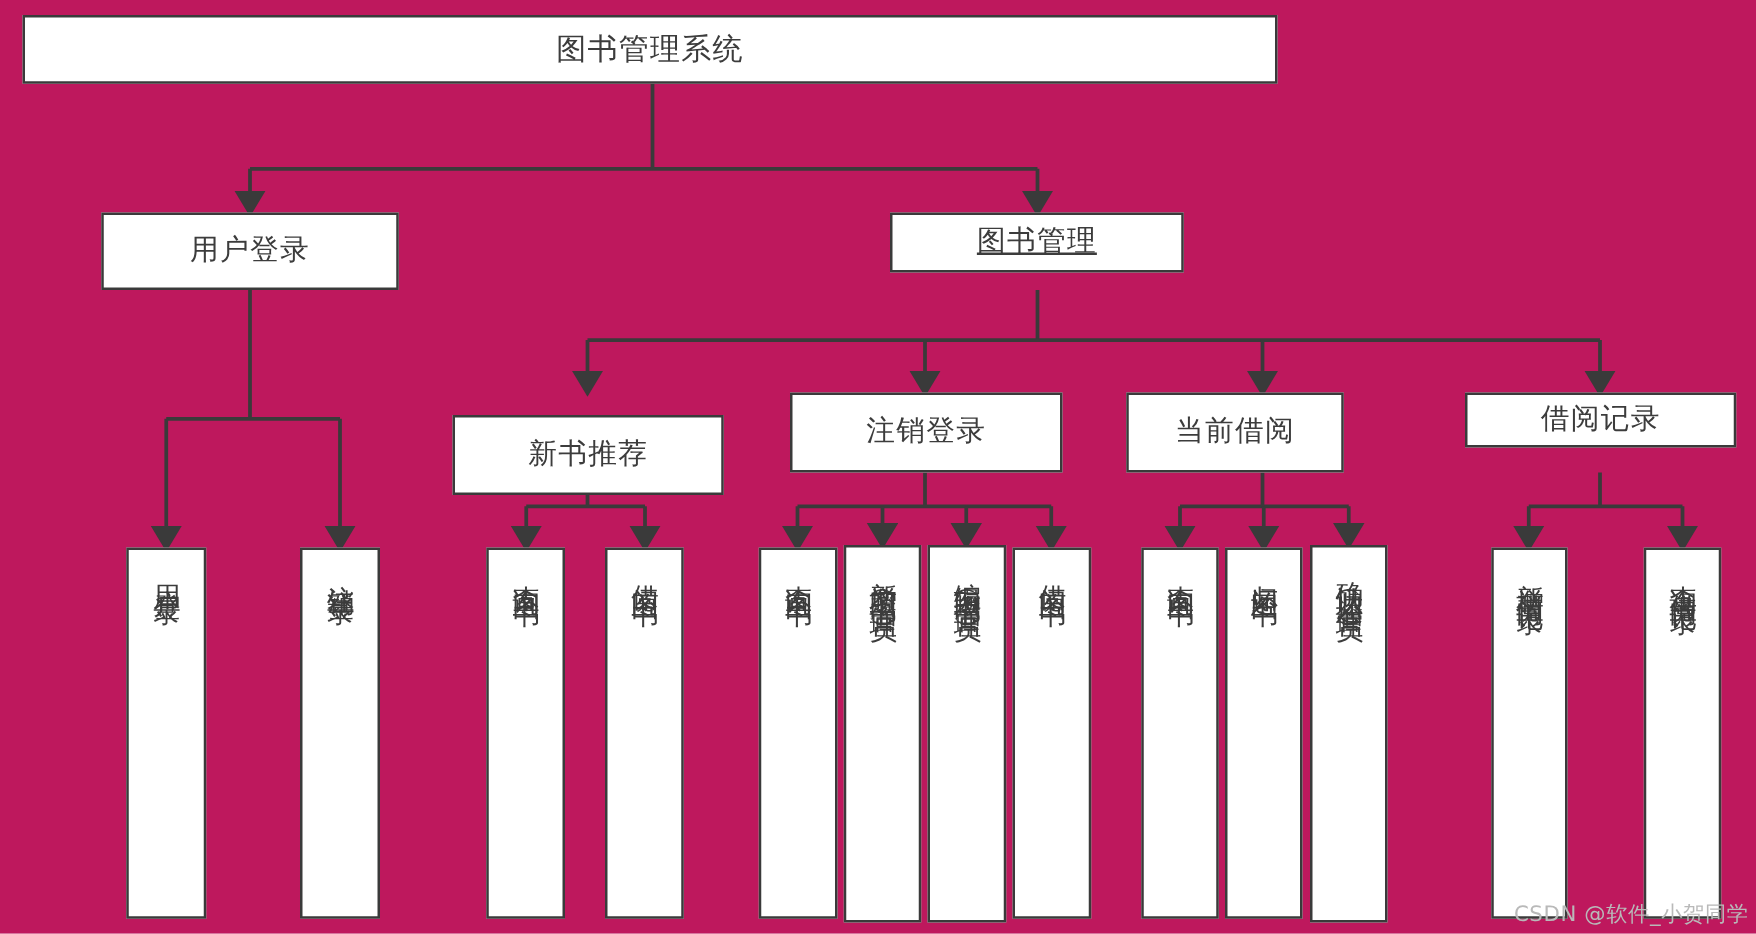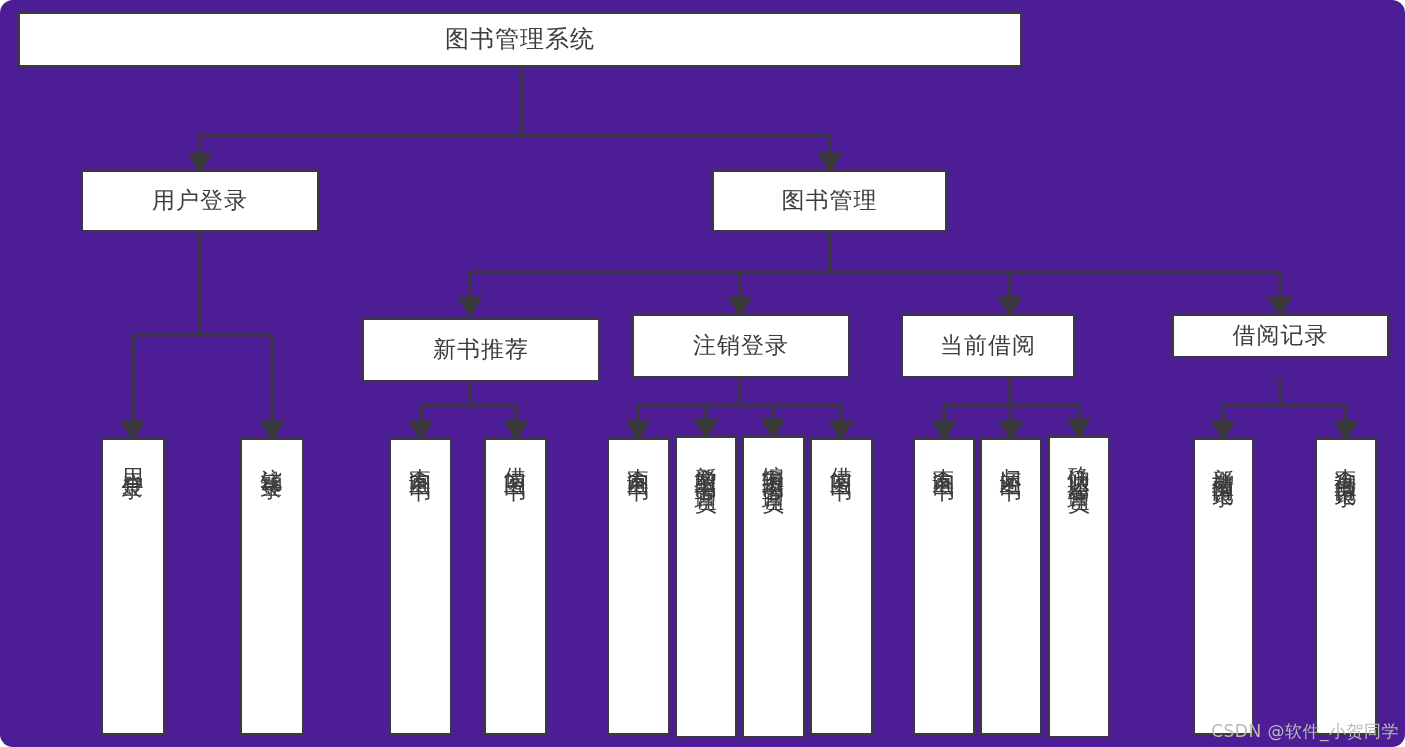--- a/index.html
+++ b/index.html
@@ -8,23 +8,22 @@
     padding: 0;
     background: #ffffff;
   }
   body {
     font-family: "DejaVu Sans", "Liberation Sans", sans-serif;
   }
   #canvas {
     position: relative;
     width: 1405px;
     height: 747px;
-    background: #4c1d95;
+    background: #be185d;
     overflow: hidden;
-    border-radius: 13px;
   }
   svg.wires {
     position: absolute;
     left: 0;
     top: 0;
     width: 1405px;
     height: 747px;
     pointer-events: none;
   }
   .node {
@@ -121,23 +120,23 @@
       <path d="M1280,378 L1280,405"></path>
       <path d="M1223,405 L1346,405"></path>
       <path d="M1223,405 L1223,430" marker-end="url(#arrow)"></path>
       <path d="M1346,405 L1346,430" marker-end="url(#arrow)"></path>
     </g>
   </svg>
 
   <div class="node h root" id="node-root" style="left: 18px; top: 12px; width: 1004px; height: 55px;">图书管理系统</div>
 
   <div class="node h" id="node-l2-0" style="left: 81px; top: 170px; width: 238px; height: 62px;">用户登录</div>
-  <div class="node h" id="node-l2-1" style="left: 712px; top: 170px; width: 235px; height: 62px;">图书管理</div>
+  <div class="node h" id="node-l2-1" style="left: 712px; top: 170px; width: 235px; height: 48px; text-decoration: underline;">图书管理</div>
 
-  <div class="node h" id="node-l3-0" style="left: 362px; top: 318px; width: 238px; height: 64px; text-align: right;">新书推荐</div>
+  <div class="node h" id="node-l3-0" style="left: 362px; top: 332px; width: 217px; height: 64px; text-align: right;">新书推荐</div>
   <div class="node h" id="node-l3-1" style="left: 632px; top: 314px; width: 218px; height: 64px;">注销登录</div>
   <div class="node h" id="node-l3-2" style="left: 901px; top: 314px; width: 174px; height: 64px;">当前借阅</div>
   <div class="node h" id="node-l3-3" style="left: 1172px; top: 314px; width: 217px; height: 44px;">借阅记录</div>
 
   <div class="node v" id="leaf-0" style="left: 101px; top: 438px; width: 64px; height: 297px;">
     <span class="vtext">用户登录</span>
   </div>
   <div class="node v" id="leaf-1" style="left: 240px; top: 438px; width: 64px; height: 297px;">
     <span class="vtext">注销登录</span>
   </div>

